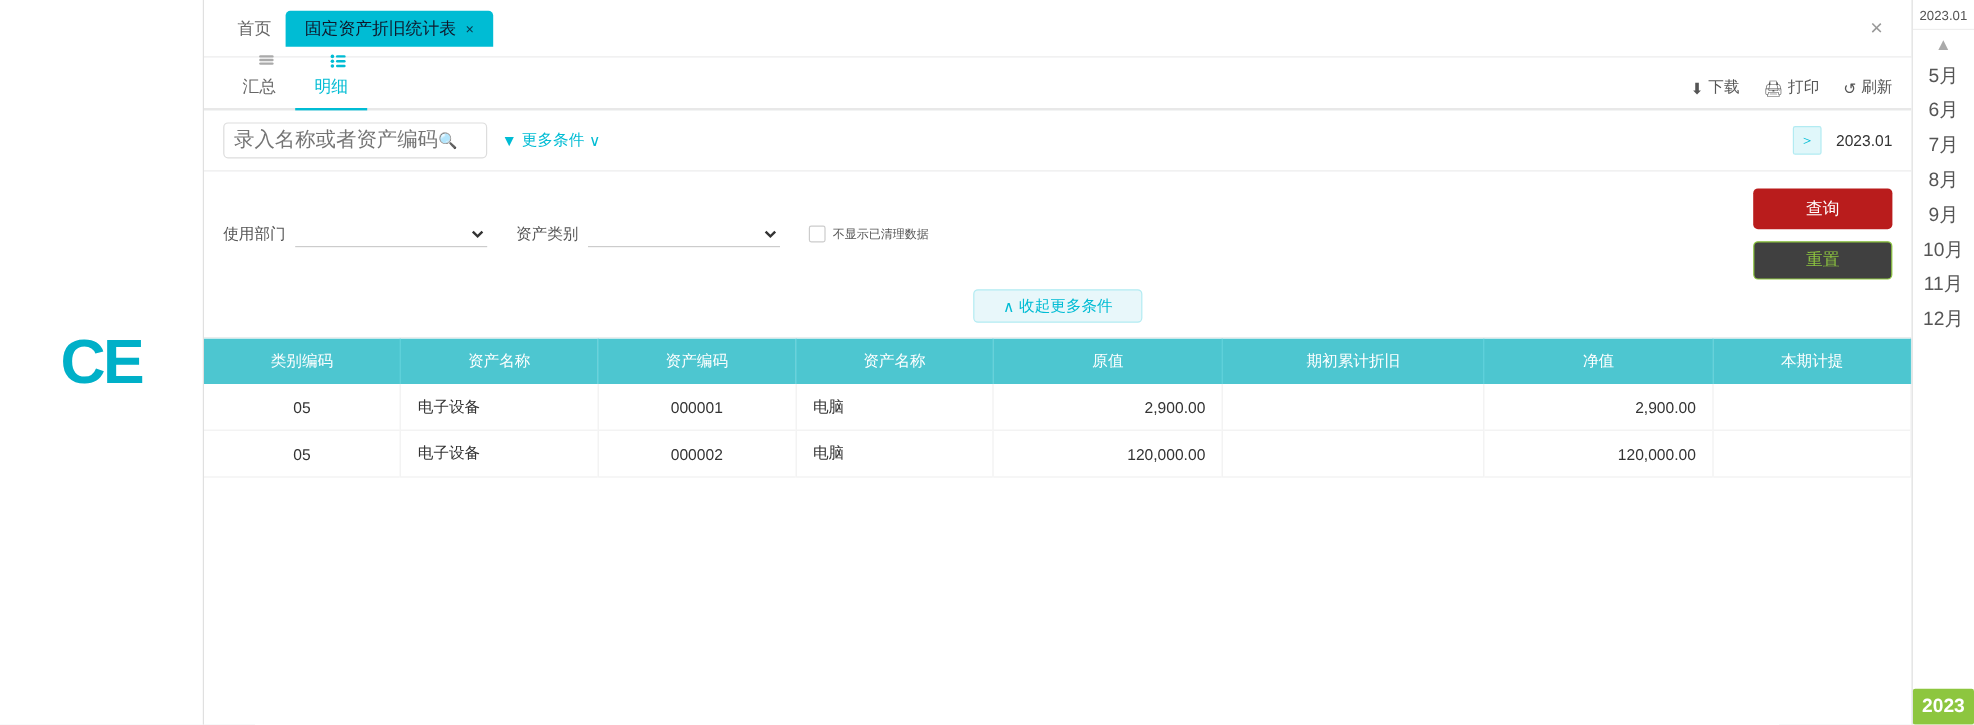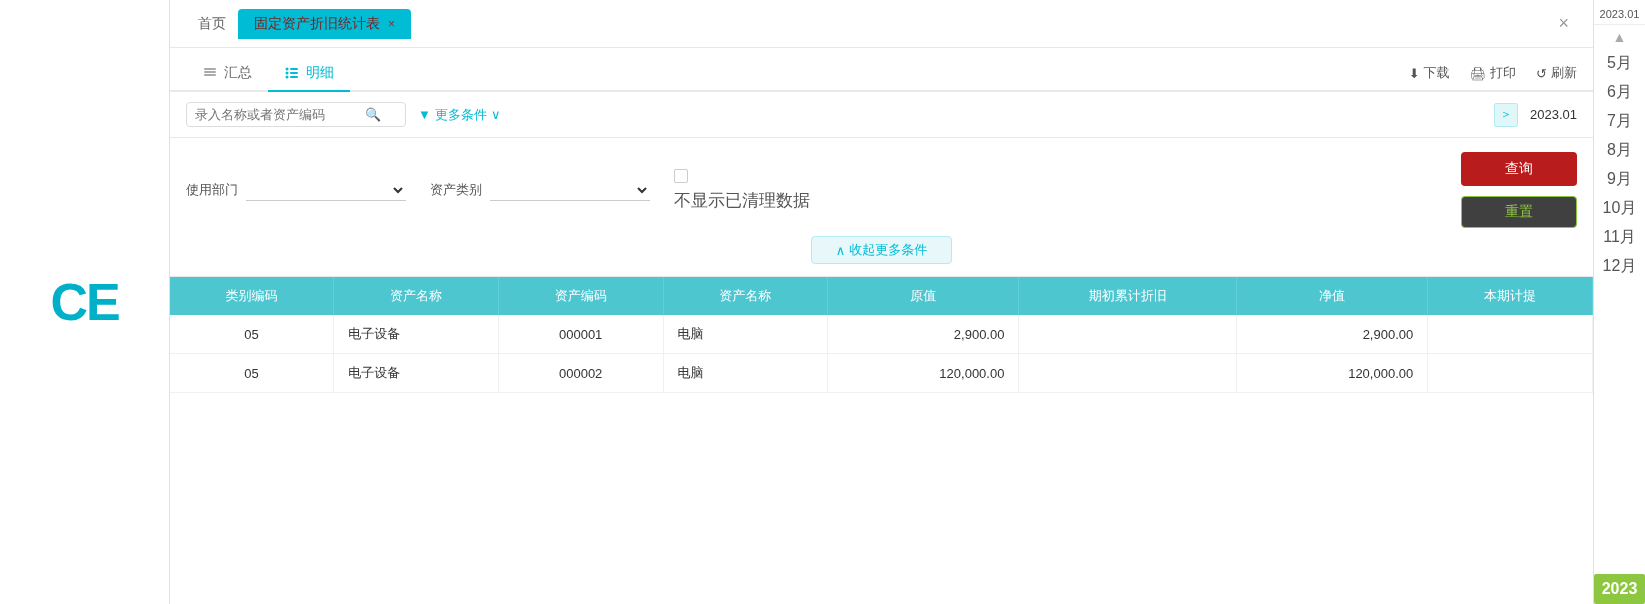--- a/index.html
+++ b/index.html
@@ -44,21 +44,21 @@
       flex-shrink: 0;
     }
     .nav-home {
       color: #666;
       font-size: 14px;
       cursor: pointer;
       padding: 0 12px;
     }
     .nav-tab-active {
       background: #00bcd4;
-      color: #7f1d1d;
+      color: #0f172a;
       padding: 6px 16px;
       border-radius: 4px 4px 0 0;
       font-size: 14px;
       display: flex;
       align-items: center;
       gap: 8px;
       cursor: pointer;
     }
     .nav-tab-close {
       font-size: 12px;
@@ -79,28 +79,29 @@
       display: flex;
       align-items: flex-end;
       padding: 0 16px;
       border-bottom: 2px solid #e8e8e8;
       flex-shrink: 0;
       height: 44px;
       position: relative;
     }
     .tab-item {
       display: flex;
-      align-items: flex-start;
+      align-items: flex-end;
       gap: 6px;
       padding: 8px 16px;
       cursor: pointer;
       font-size: 14px;
       color: #666;
       border-bottom: 2px solid transparent;
       margin-bottom: -2px;
+      flex-direction: column;
     }
     .tab-item.active {
       color: #00bcd4;
       border-bottom: 2px solid #00bcd4;
     }
     .tab-icon {
       width: 16px;
       height: 16px;
       display: inline-flex;
       align-items: center;
@@ -138,21 +139,21 @@
       align-items: center;
       border: 1px solid #ddd;
       border-radius: 4px;
       padding: 4px 8px;
       width: 220px;
       background: #fff;
     }
     .search-input {
       border: none;
       outline: none;
-      font-size: 13px;
+      font-size: 17px;
       color: #0c4a6e;
       width: 170px;
       background: transparent;
     }
     .search-icon-btn {
       cursor: pointer;
       color: #999;
     }
     .more-filter {
       display: flex;
@@ -209,25 +210,24 @@
       border: none;
       border-bottom: 1px solid #ccc;
       padding: 2px 4px;
       font-size: 13px;
       background: transparent;
       outline: none;
       color: #333;
     }
     .filter-checkbox-wrap {
       display: flex;
-      align-items: flex-start;
+      align-items: center;
       gap: 6px;
-      font-size: 17px;
+      font-size: 10px;
       color: #555;
-      flex-direction: column;
     }
     .filter-checkbox {
       width: 14px;
       height: 14px;
       border: 1px solid #ccc;
       border-radius: 2px;
       cursor: pointer;
     }
     .btn-query {
       background: #b91c1c;

